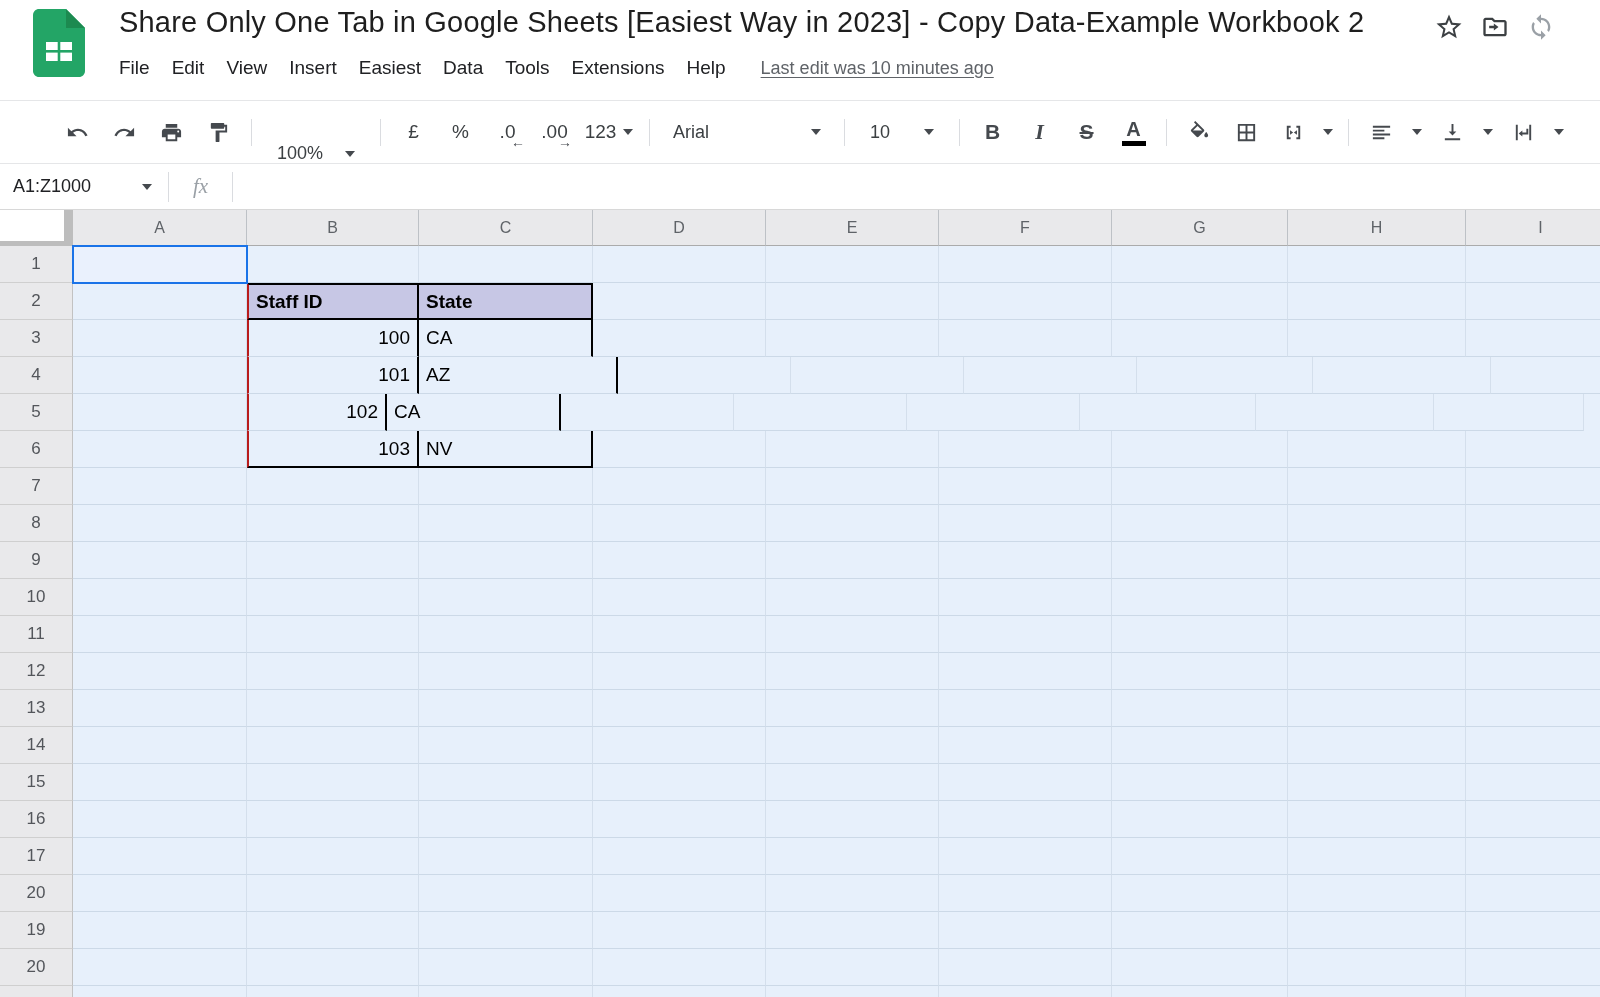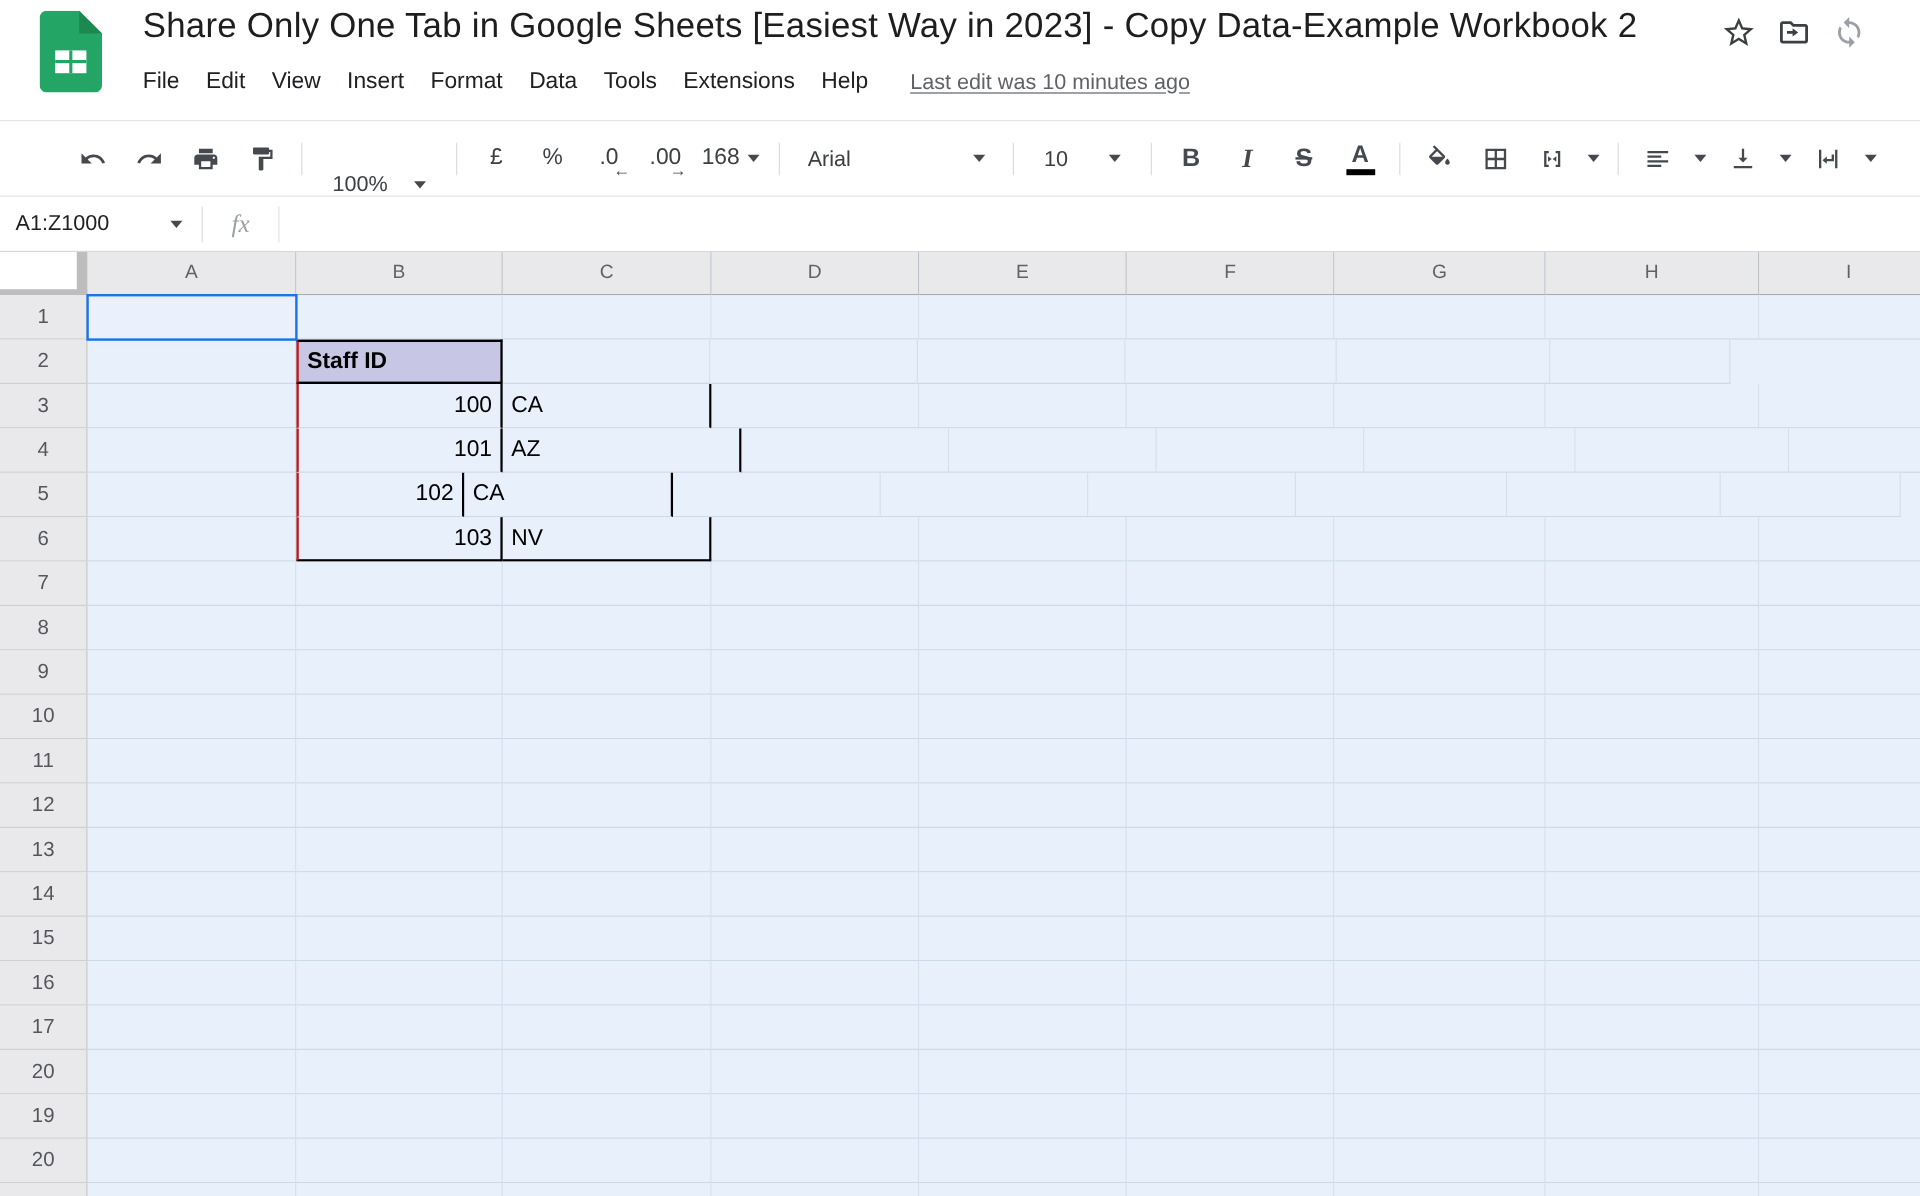--- a/index.html
+++ b/index.html
@@ -103,21 +103,21 @@
           <path d="M12 4V1L8 5l4 4V6c3.31 0 6 2.69 6 6 0 1.01-.25 1.97-.7 2.8l1.46 1.46C19.54 15.03 20 13.57 20 12c0-4.42-3.58-8-8-8zm0 14c-3.31 0-6-2.69-6-6 0-1.01.25-1.97.7-2.8L5.24 7.74C4.46 8.97 4 10.43 4 12c0 4.42 3.58 8 8 8v3l4-4-4-4v3z"></path>
         </svg>
     </span>
   </div>
   <div class="menu-row">
 
     <span class="menu-item">File</span>
       <span class="menu-item">Edit</span>
       <span class="menu-item">View</span>
       <span class="menu-item">Insert</span>
-      <span class="menu-item">Format</span>
+      <span class="menu-item">Easiest</span>
       <span class="menu-item">Data</span>
       <span class="menu-item">Tools</span>
       <span class="menu-item">Extensions</span>
       <span class="menu-item">Help</span>
       <span class="last-edit">Last edit was 10 minutes ago</span>
   </div>
 </div>
 
 <div class="toolbar">
   <div class="tb-btn">
@@ -154,21 +154,21 @@
   </div>
   <div class="tb-btn fmt">
     <span>.0</span>
     <span class="dec-mini">←</span>
   </div>
   <div class="tb-btn fmt">
     <span>.00</span>
     <span class="dec-mini">→</span>
   </div>
   <div class="tb-btn fmt more-fmt">
-    <span>168</span>
+    <span>123</span>
     <span class="caret"></span>
   </div>
   <div class="tb-sep"></div>
   <div class="font-box">
     <span>Arial</span>
     <span class="caret"></span>
   </div>
   <div class="tb-sep"></div>
   <div class="size-box">
     <span>10</span>
@@ -275,20 +275,21 @@
       <div class="cell" style="width: 173px;"></div>
       <div class="cell" style="width: 173px;"></div>
       <div class="cell" style="width: 176px;"></div>
       <div class="cell" style="width: 178px;"></div>
       <div class="cell" style="width: 150px;"></div>
     </div>
     <div class="grow">
       <div class="row-hdr">2</div>
       <div class="cell" style="width: 174px;"></div>
       <div class="cell th b-l b-r b-t b-b" style="width: 172px;">Staff ID</div>
+      <div class="cell th b-r b-t b-b" style="width: 174px;">State</div>
       <div class="cell" style="width: 173px;"></div>
       <div class="cell" style="width: 173px;"></div>
       <div class="cell" style="width: 173px;"></div>
       <div class="cell" style="width: 176px;"></div>
       <div class="cell" style="width: 178px;"></div>
       <div class="cell" style="width: 150px;"></div>
     </div>
     <div class="grow">
       <div class="row-hdr">3</div>
       <div class="cell" style="width: 174px;"></div>

